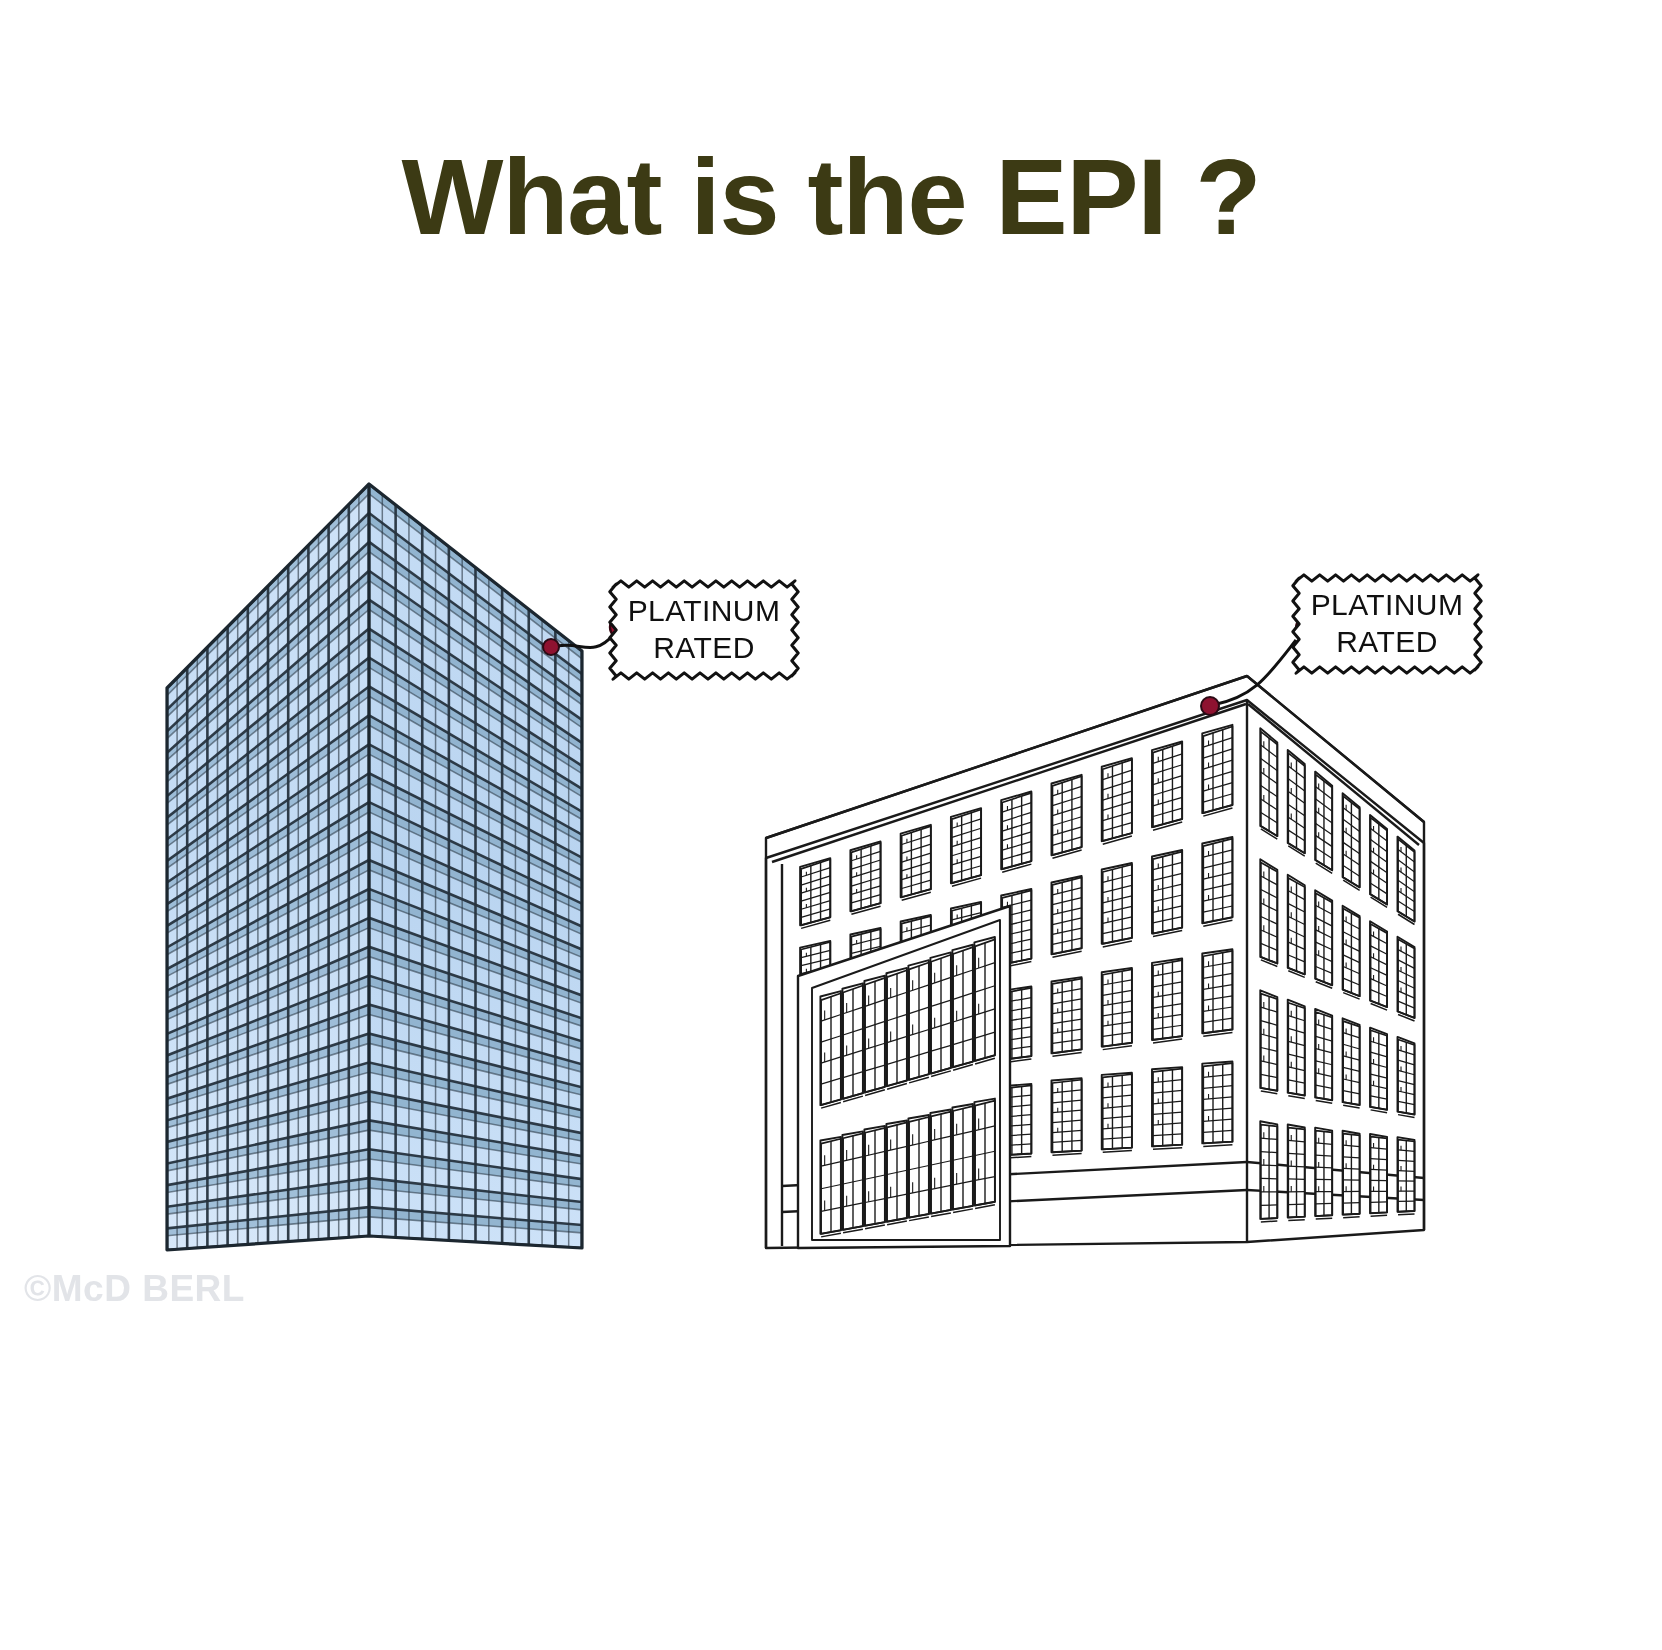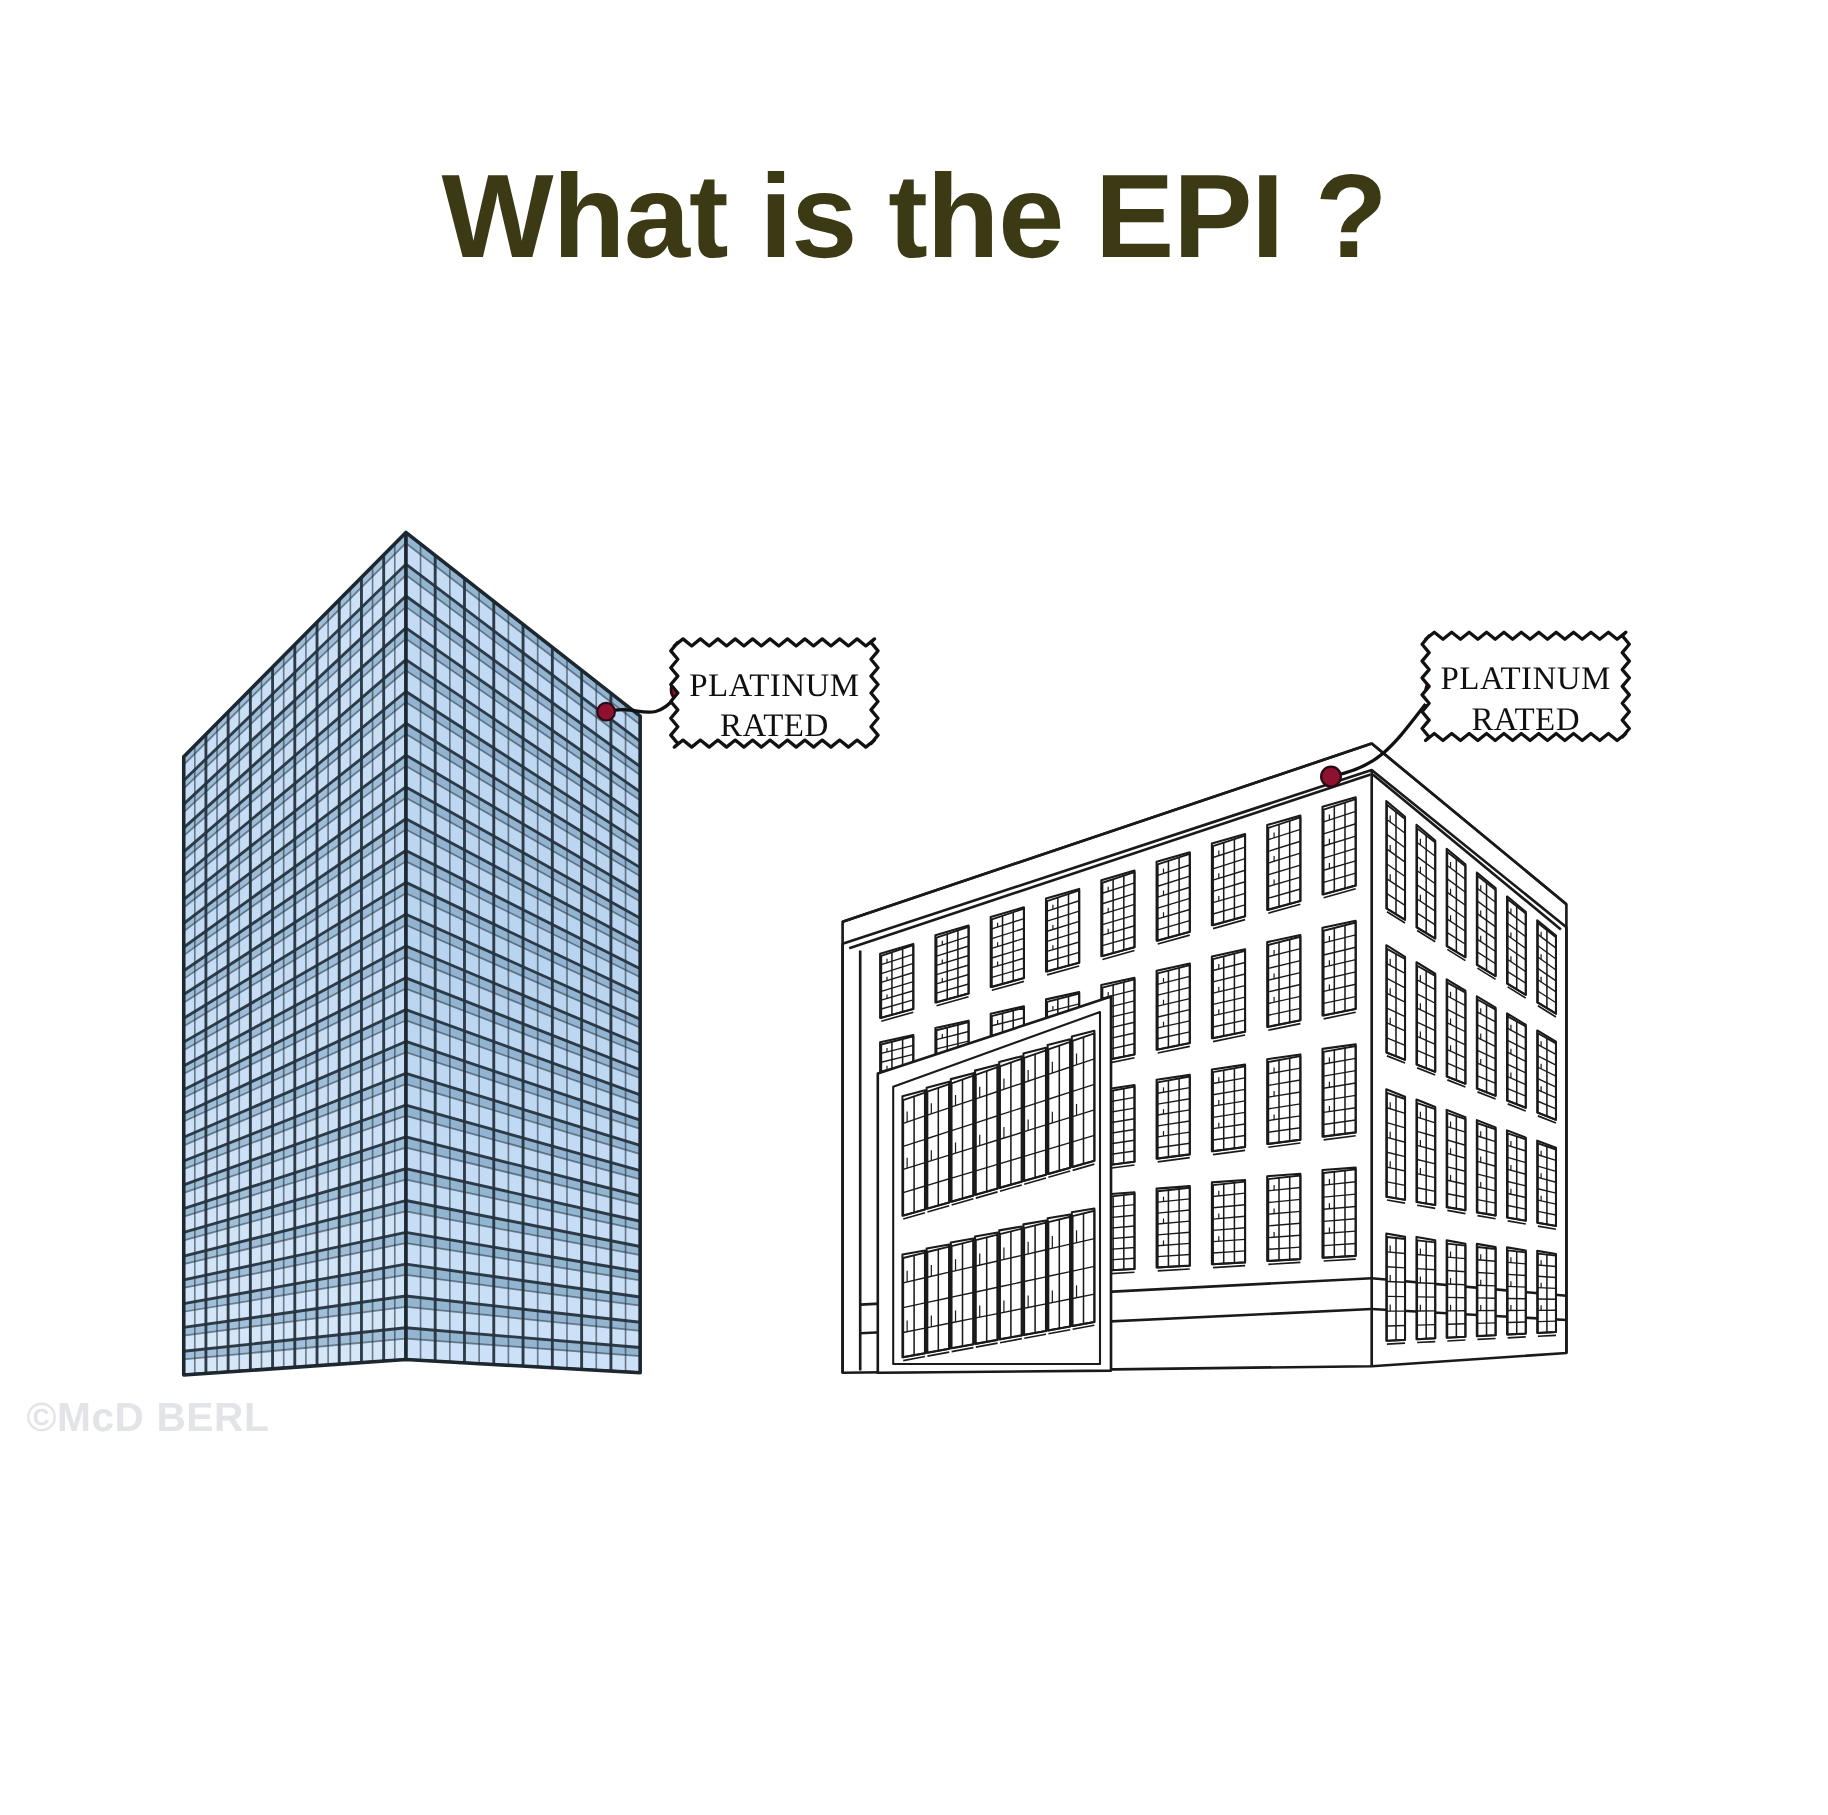--- a/index.html
+++ b/index.html
@@ -36,28 +36,27 @@
   .art-layer {
     position: absolute;
     left: 0;
     top: 0;
     width: 1662px;
     height: 1650px;
     pointer-events: none;
   }
   .callout {
     position: absolute;
-    font-family: Liberation Serif, serif;
+    font-family: Liberation Sans, sans-serif;
     font-size: 30px;
     line-height: 1.22;
     color: #101010;
     text-align: center;
     letter-spacing: 0.4px;
     white-space: nowrap;
-    margin-top: 12px;
   }
   #callout-left  { left: 613px; top: 584px; width: 182px; height: 92px; }
   #callout-right { left: 1296px; top: 578px; width: 182px; height: 92px; }
   .callout .callout-text {
     position: absolute;
     left: 0; right: 0; top: 50%;
     transform: translateY(-50%);
   }
   .callout .line2 { display: block; }
   #watermark {

